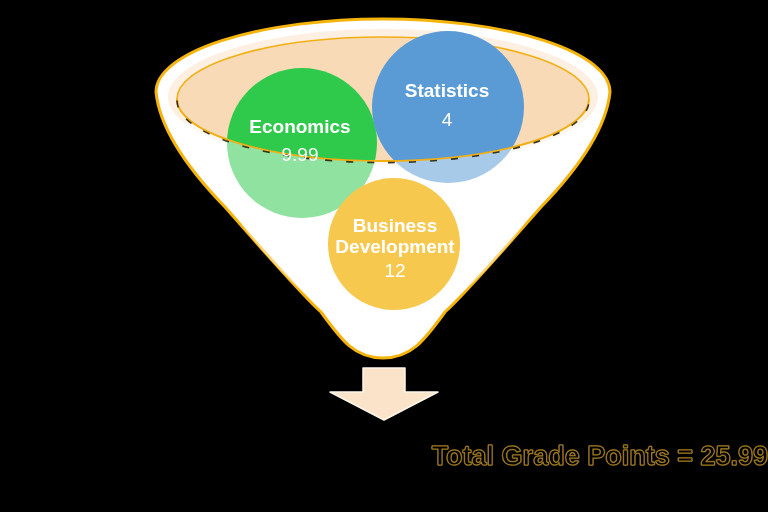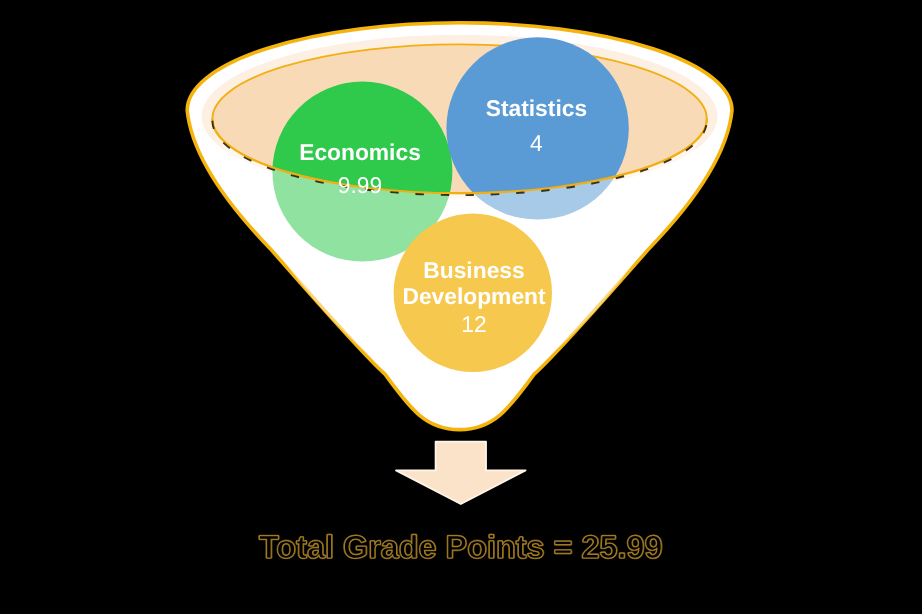--- a/index.html
+++ b/index.html
@@ -32,21 +32,21 @@
     font-size: 19px;
     font-weight: normal;
     fill: #ffffff;
     text-anchor: middle;
   }
   #total-caption {
     position: absolute;
     left: 0;
     top: 441px;
     width: 768px;
-    text-align: center;
+    text-align: right;
     font-family: "Liberation Sans", sans-serif;
     font-size: 27px;
     font-weight: bold;
     color: #000000;
     -webkit-text-stroke: 1px #a07a22;
     text-shadow:
       0 0 1px #9c7a1e,
       1px 0 0 rgba(160,122,34,0.55),
       -1px 0 0 rgba(160,122,34,0.55),
       0 1px 0 rgba(160,122,34,0.55),

